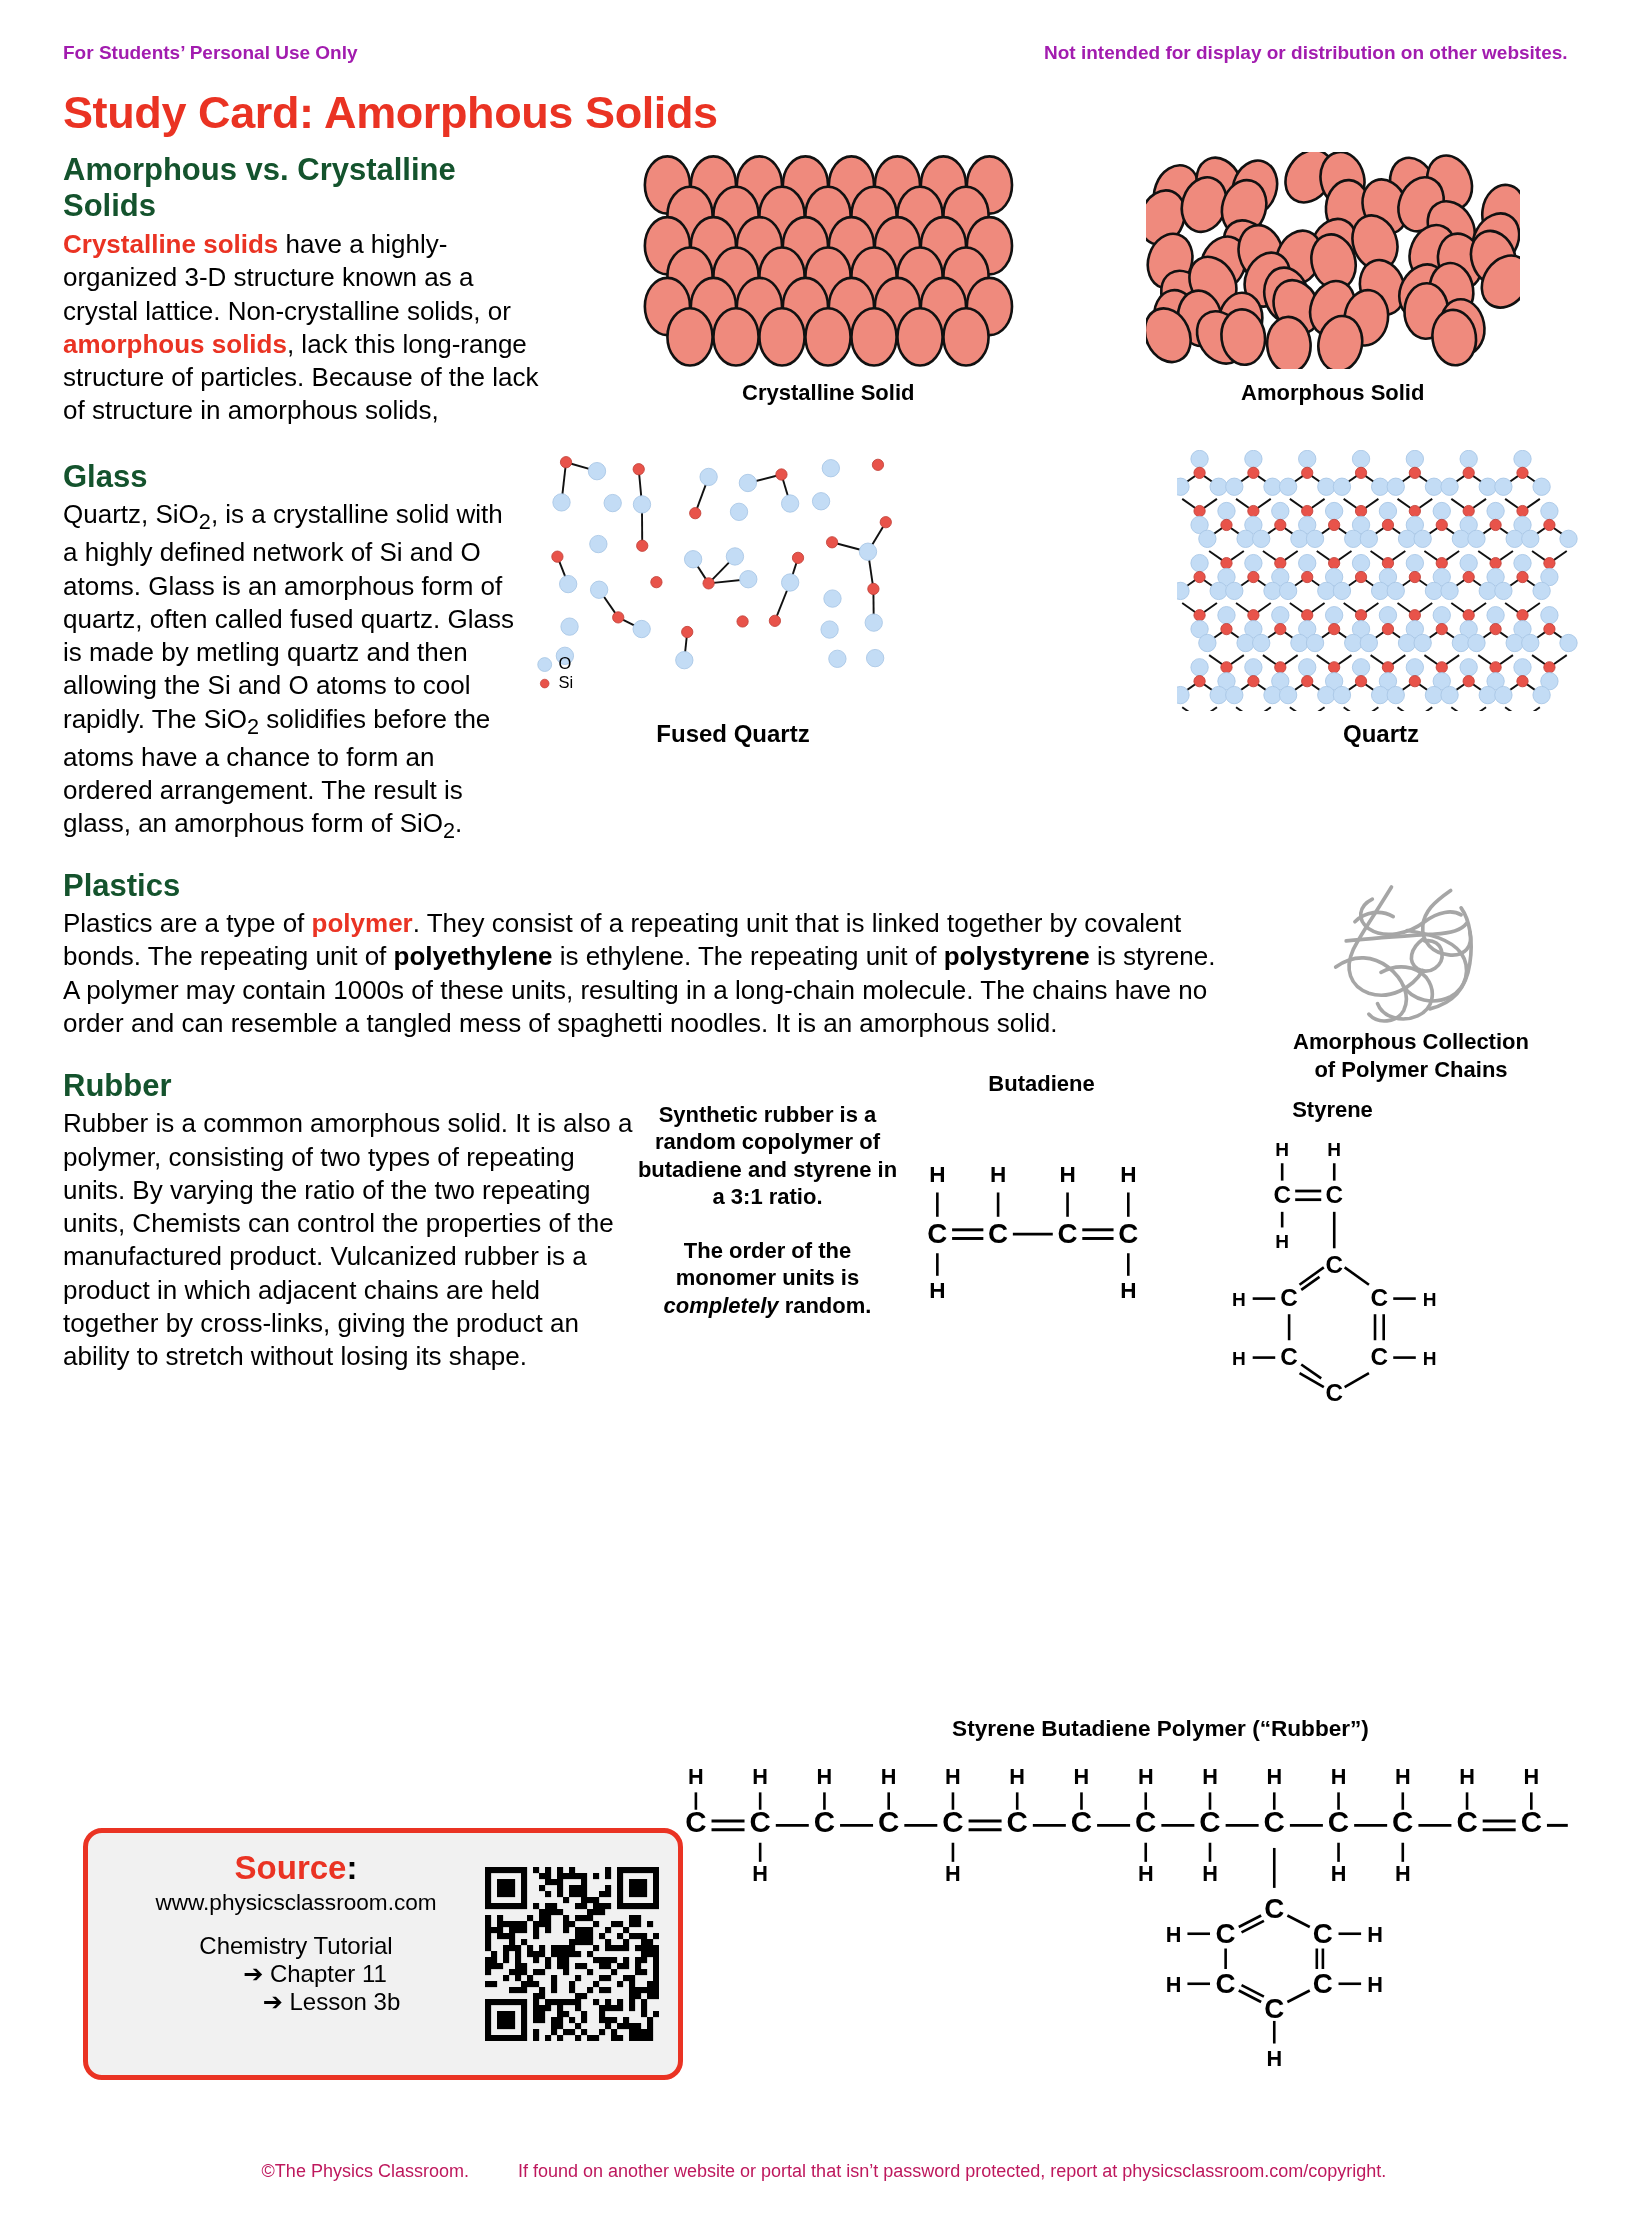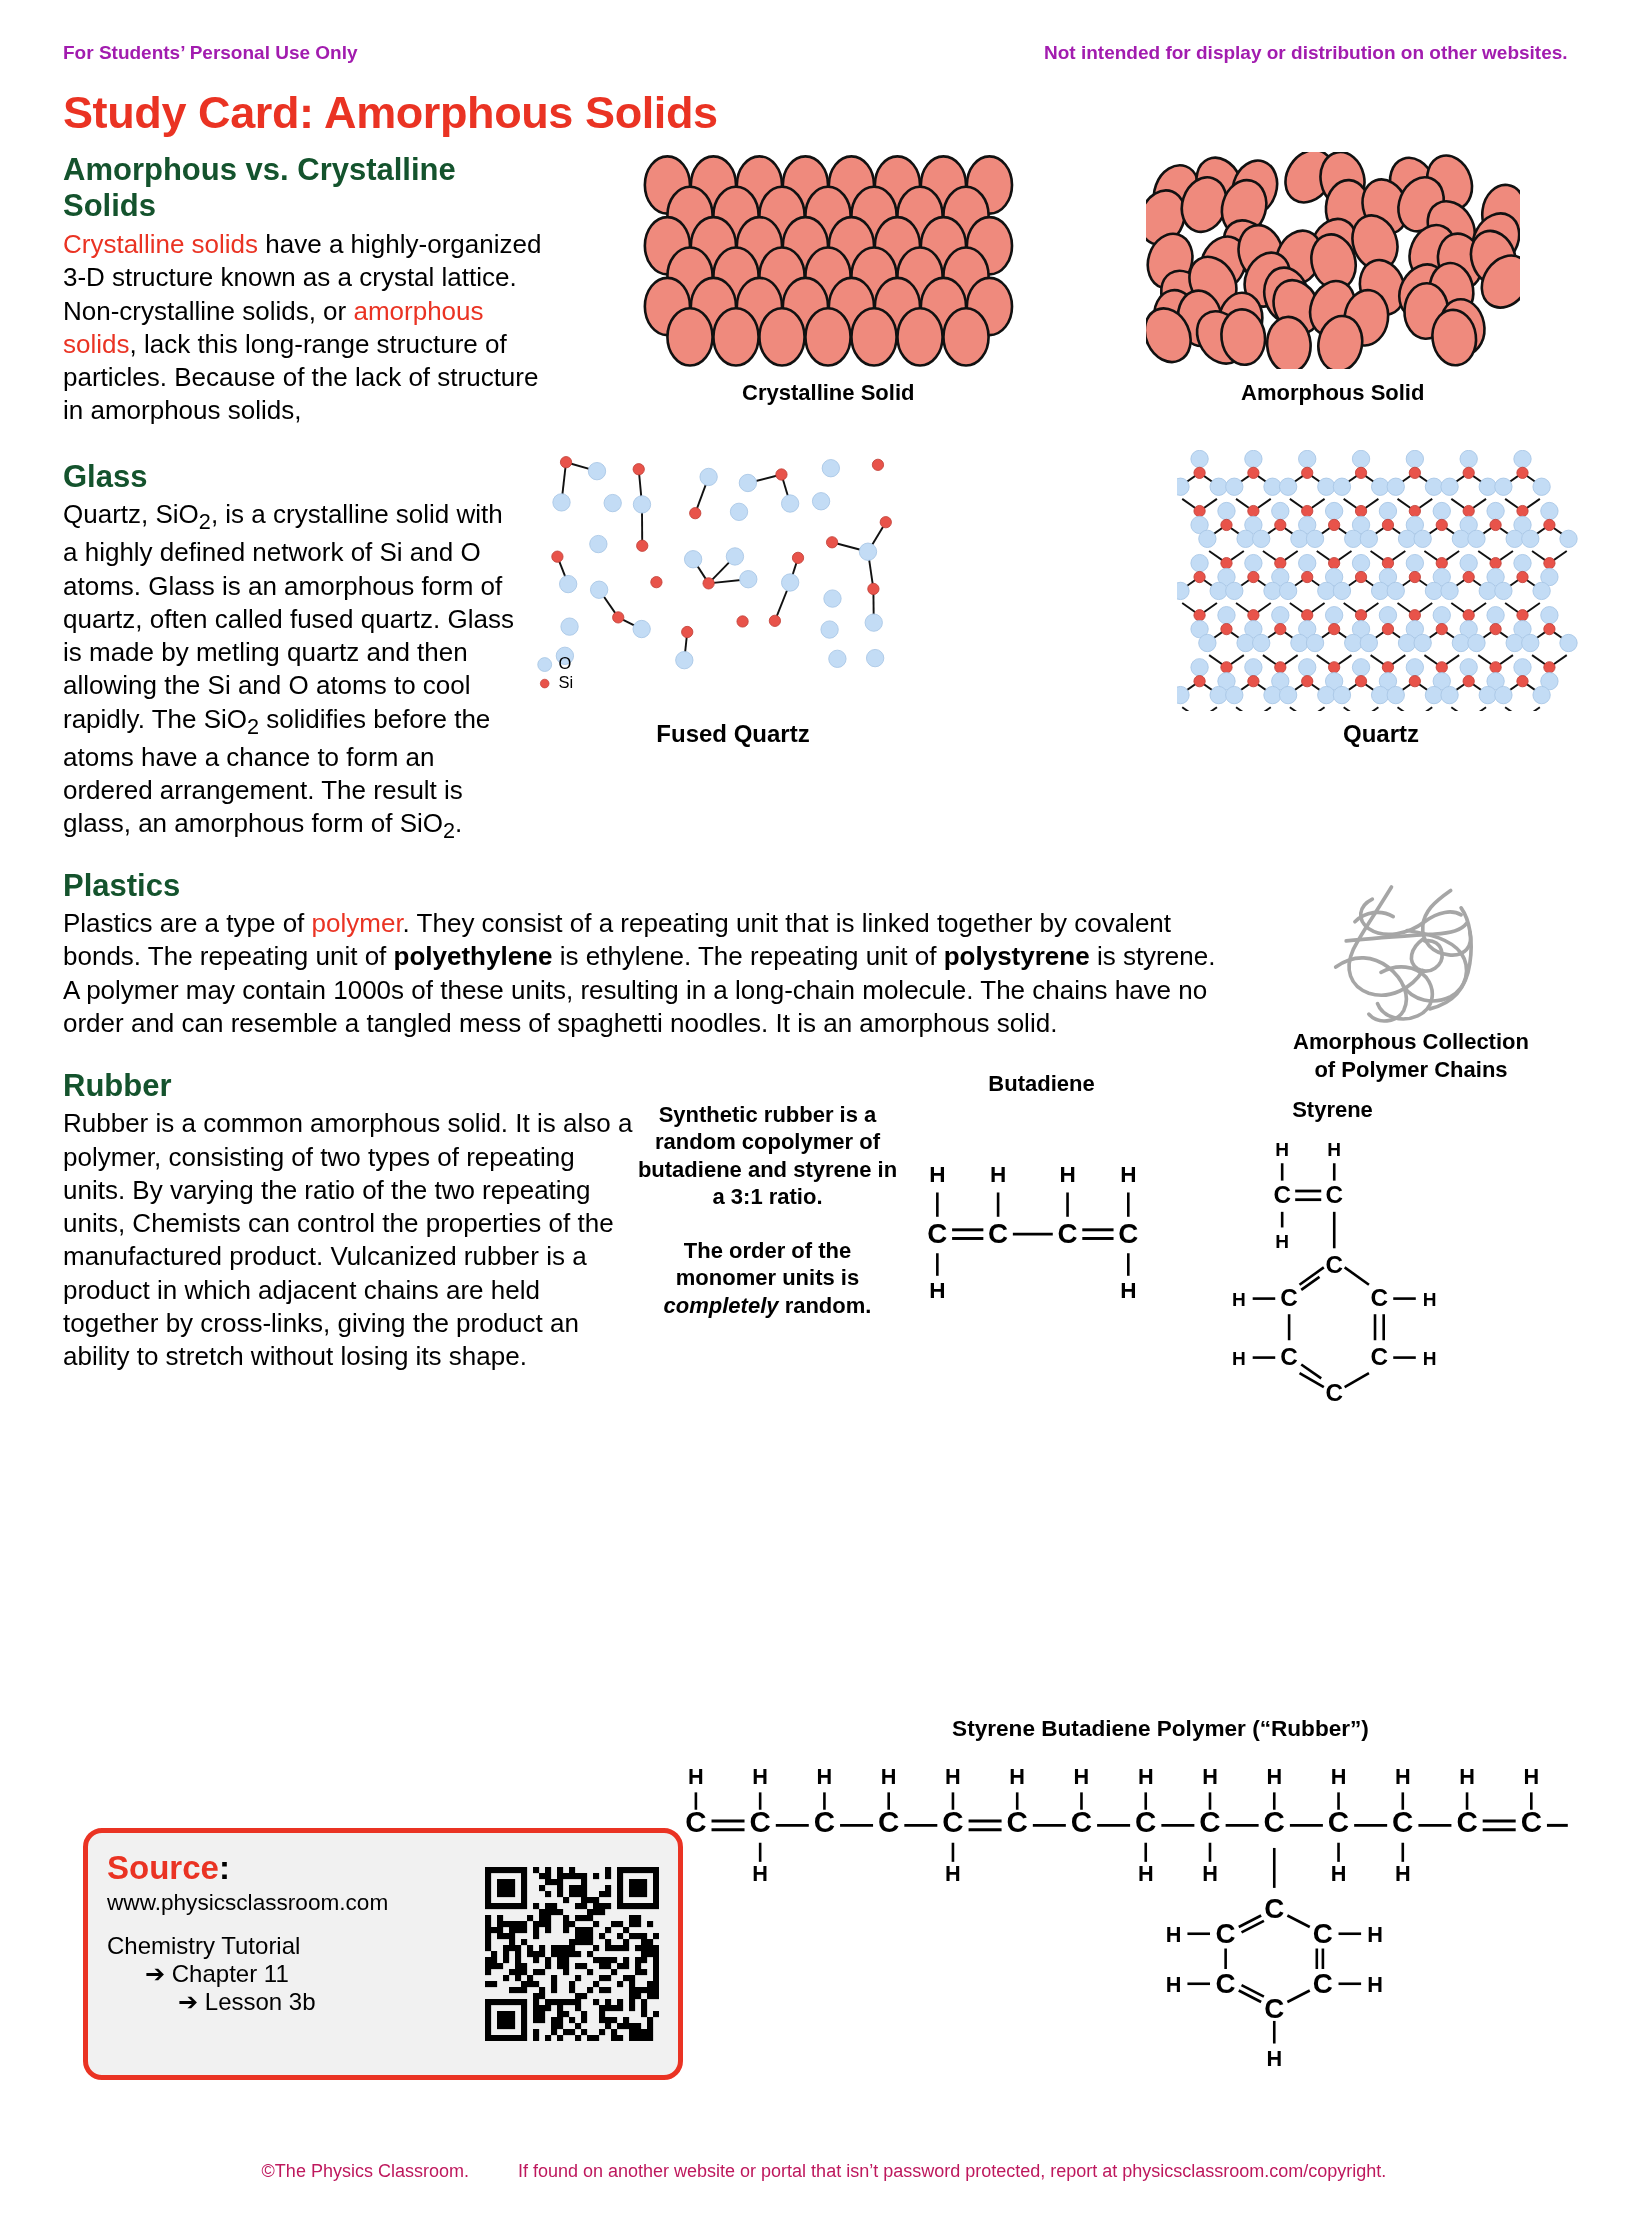--- a/index.html
+++ b/index.html
@@ -17,21 +17,21 @@
   
   .topbar { display:flex; justify-content:space-between; align-items:flex-start;
             padding-top:42px; color:#a21caf; font-size:19px; font-weight:bold; }
   .topbar .right { margin-right: 17.4px; }
 
   h1.title { color:#ea3323; font-size:45px; font-weight:bold; margin:22.6px 0 5.2px 0; letter-spacing:-0.4px;}
 
   h2.sec { color:#14532d; font-size:31px; font-weight:bold; margin:8.7px 0 3.5px 0; }
 
   .body-text { font-size:26px; line-height:1.28; }
-  .red-b { color:#ea3323; font-weight:normal; }
+  .red-b { color:#ea3323; font-weight:bold; }
   .bold { font-weight:bold; }
 
   
   .sec1 { position:relative; }
   .sec1-top { display:flex; align-items:flex-start; }
   .sec1-left { width:487px; }
   .sec1-right { flex:1; padding-left:26px; padding-top:8.7px; }
   .sec1-wide { width:1530px; }
 
   .fig-pair { display:flex; justify-content:space-around; align-items:flex-end; }
@@ -63,21 +63,21 @@
   .note { text-align:center; font-size:22px; font-weight:bold; line-height:1.25; }
   .note .ital { font-style:italic; }
 
   .mol-title { text-align:center; font-size:22px; font-weight:bold; }
   .poly-title { text-align:center; font-size:22.6px; font-weight:bold; }
 
   
   .source-box {
     position:absolute; left:83px; top:1828px; width:600px; height:252px;
     background:#f1f1f1; border:5.2px solid #ea3323; border-radius:19px;
-    display:flex; padding:15.6px 19px;
+    display:flex; padding:15.6px 19px;text-align:center;
   }
   .source-txt { flex:1; }
   .source-h { color:#ea3323; font-size:33px; font-weight:bold; }
   .source-h .colon { color:#000; }
   .source-url { font-size:22.6px; margin-top:3.5px; }
   .source-line { font-size:24px; margin-top:15.6px; }
   .source-sub1 { font-size:24px; margin-left:38px; }
   .source-sub2 { font-size:24px; margin-left:71px; }
   .qr { width:174px; height:174px; align-self:center; }
 

